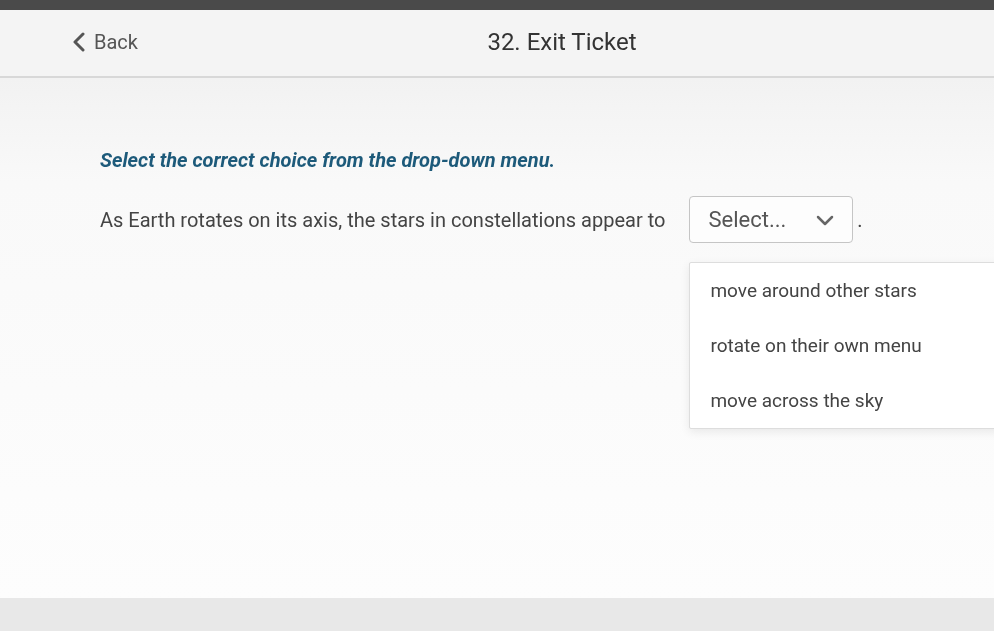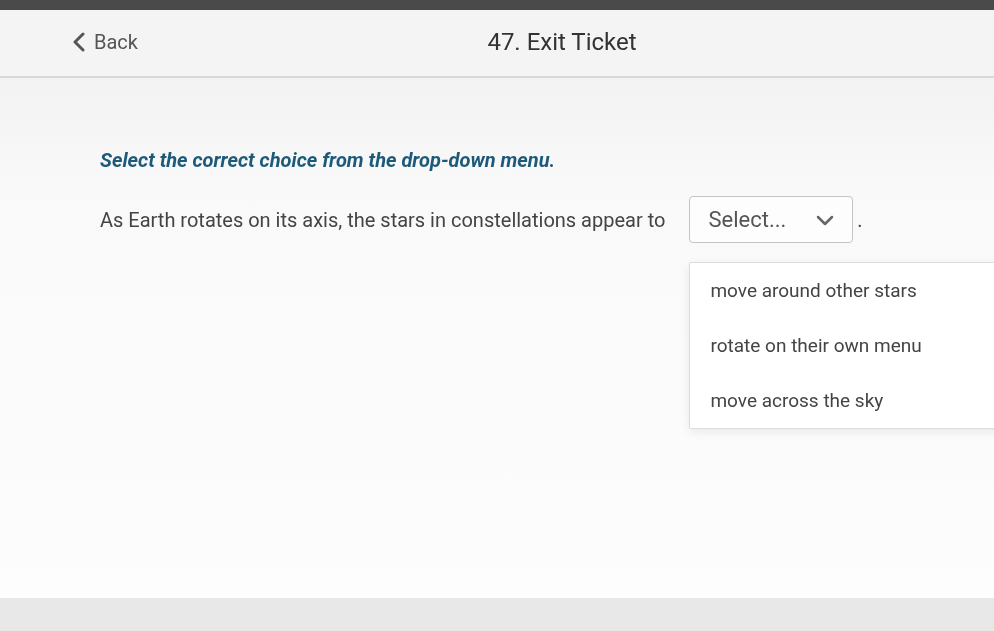--- a/index.html
+++ b/index.html
@@ -121,21 +121,21 @@
 
 <div class="header">
   <div class="back-link">
     <span class="back-chevron">
       <svg width="14" height="20" viewBox="0 0 14 20">
         <path d="M11 2 L3 10 L11 18" stroke="#555" stroke-width="3" fill="none" stroke-linecap="round" stroke-linejoin="round"></path>
       </svg>
     </span>
     <span>Back</span>
   </div>
-  <div class="page-title">47. Exit Ticket</div>
+  <div class="page-title">32. Exit Ticket</div>
 </div>
 
 <div class="content">
   <div class="instruction">Select the correct choice from the drop-down menu.</div>
 
   <div class="question-line">
     <span class="question-text">As Earth rotates on its axis, the stars in constellations appear to</span>
 
     <div class="dropdown-wrapper">
       <div class="dropdown-button">

